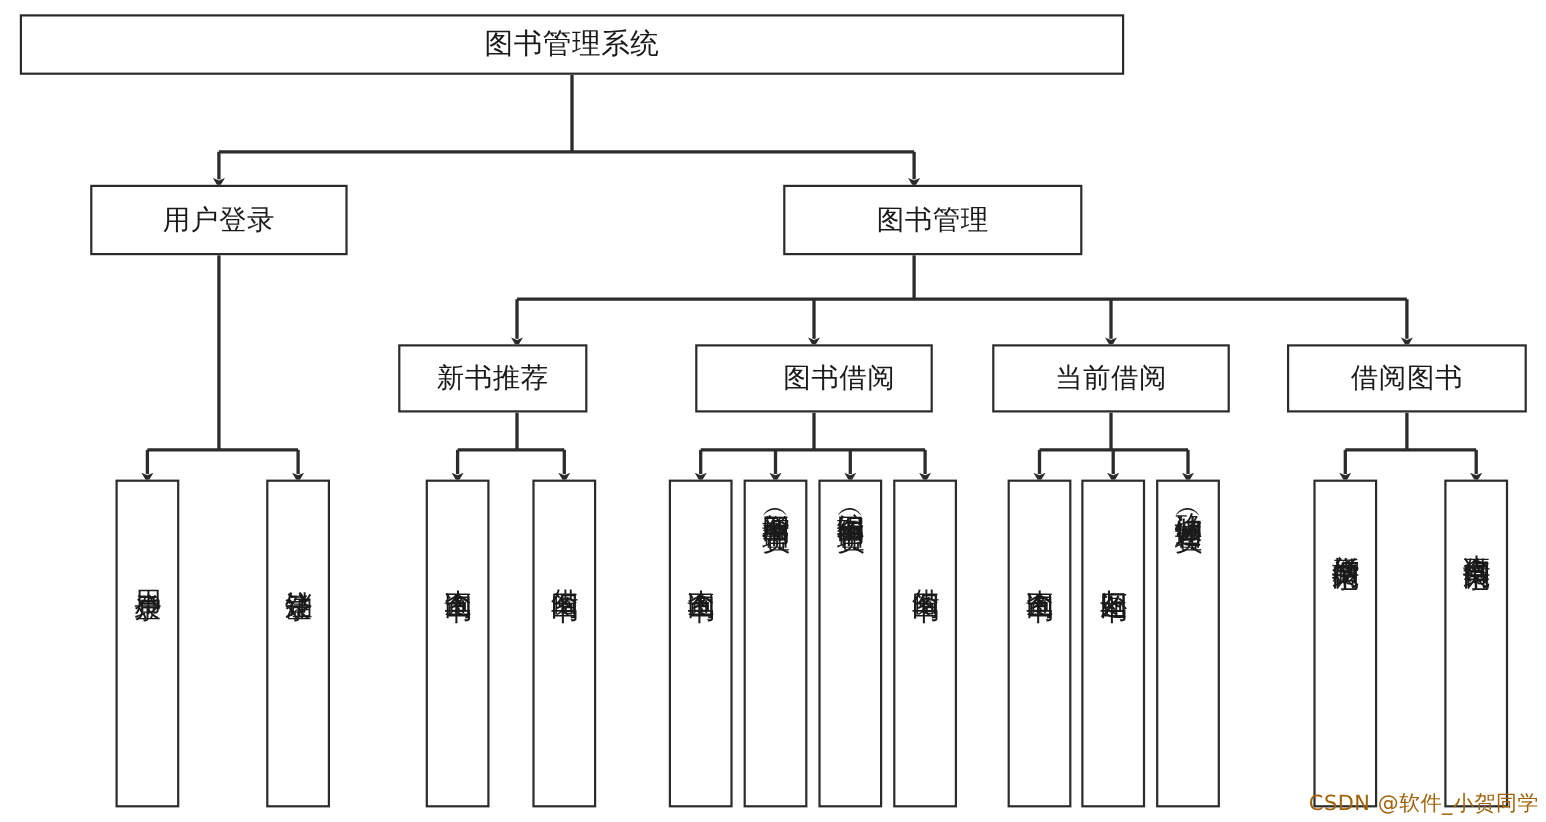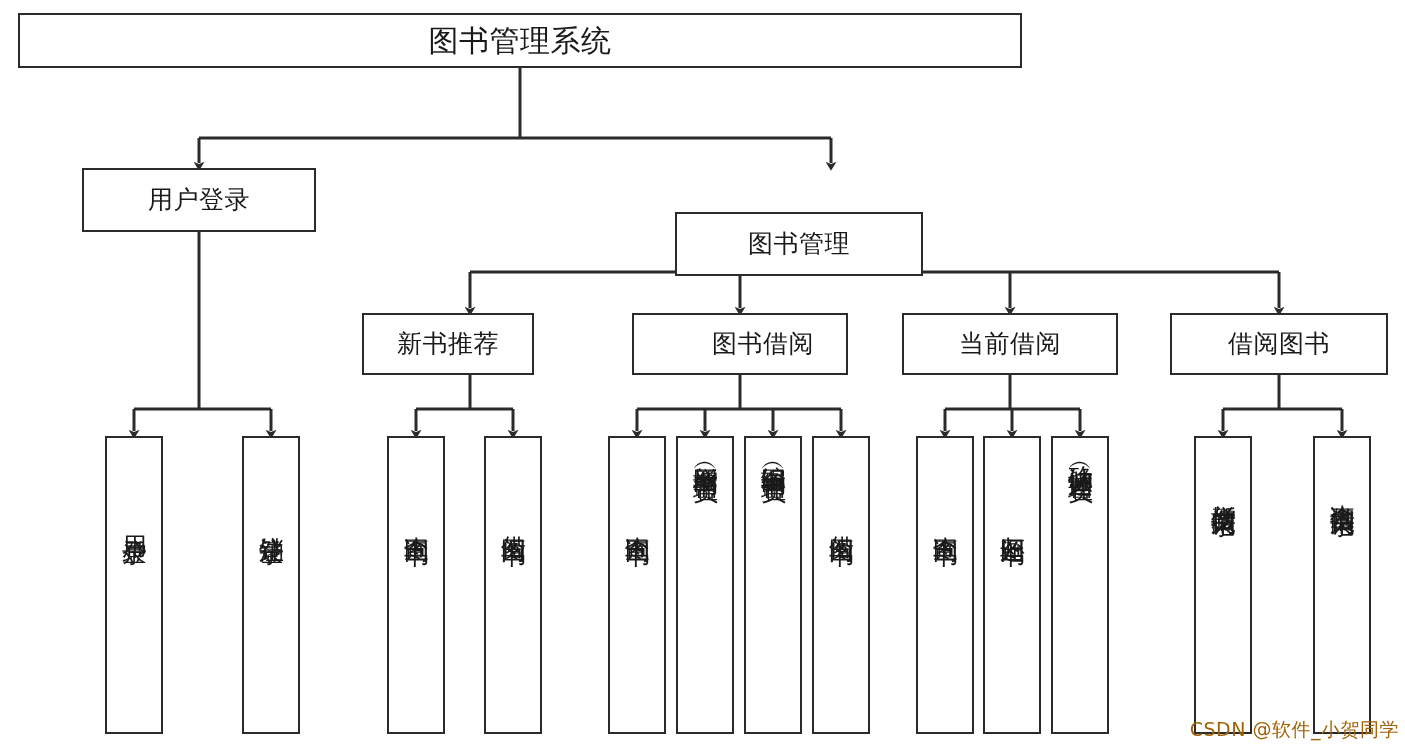--- a/index.html
+++ b/index.html
@@ -40,21 +40,21 @@
     text-align: center;
     line-height: 1.18;
     letter-spacing: 0.5px;
   }
   
   .node.horiz .label {
     font-size: 25px;
     white-space: nowrap;
   }
   .node.root .label {
-    font-size: 30px;
+    font-size: 26px;
   }
   
   .node.vert {
     align-items: flex-start;
     padding-top: 0;
   }
   .node.vert .label {
     writing-mode: vertical-rl;
     text-orientation: upright;
     font-size: 25px;
@@ -131,21 +131,21 @@
     </g>
   </svg>
 
   <div class="node horiz root" style="left:18px; top:13px; width:1004px; height:55px;">
     <span class="label">图书管理系统</span>
   </div>
 
   <div class="node horiz" style="left:82px; top:168px; width:234px; height:64px;">
     <span class="label">用户登录</span>
   </div>
-  <div class="node horiz" style="left:675px; top:168px; width:248px; height:64px;margin-top:44px;">
+  <div class="node horiz" style="left:712px; top:168px; width:272px; height:64px;">
     <span class="label">图书管理</span>
   </div>
 
   <div class="node horiz" style="left:362px; top:313px; width:172px; height:62px;">
     <span class="label">新书推荐</span>
   </div>
   <div class="node horiz" style="left:632px; top:313px; width:216px; height:62px;padding-left:46px;">
     <span class="label">图书借阅</span>
   </div>
   <div class="node horiz" style="left:902px; top:313px; width:216px; height:62px;">

